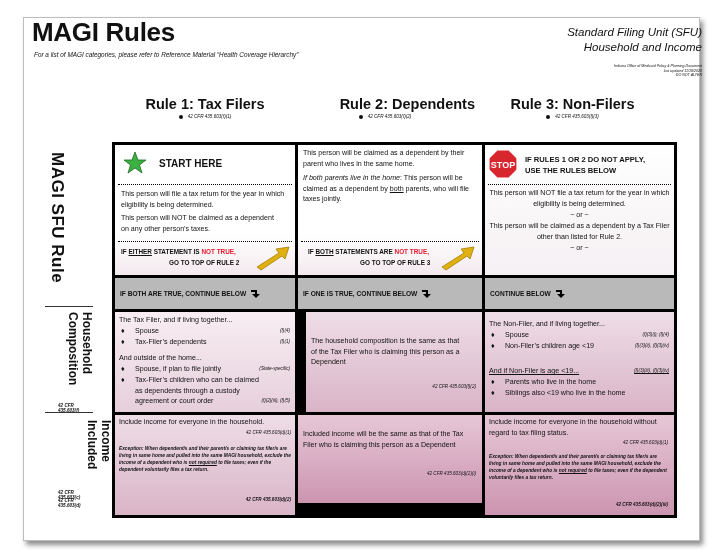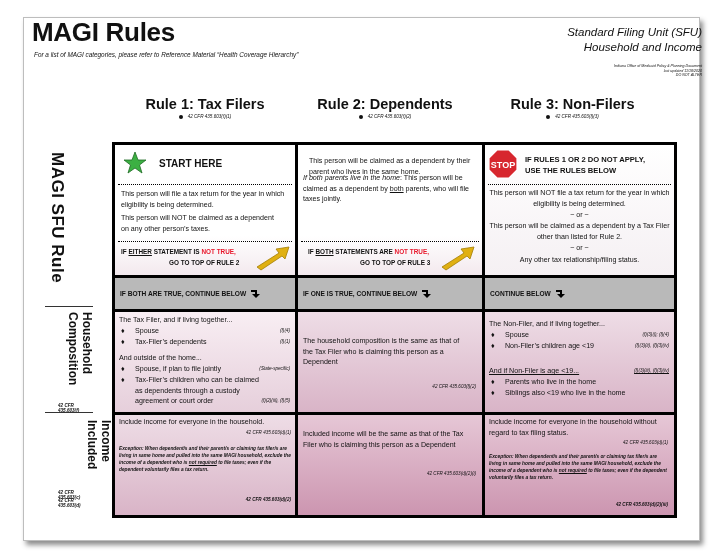--- a/index.html
+++ b/index.html
@@ -49,21 +49,21 @@
   <div>Household and Income</div>
 </div>
 <div class="rt2">
   <div>Indiana Office of Medicaid Policy &amp; Planning Document</div>
   <div>last updated 11/18/2020</div>
   <div>DO NOT ALTER</div>
 </div>
 
 <div class="rulehead" style="left:115px;width:180px;">Rule 1:  Tax Filers</div>
 <div class="rulecite" style="left:115px;width:180px;"><span class="num"></span><span>42 CFR 435.603(f)(1)</span></div>
-<div class="rulehead" style="left:295px;width:180px;">Rule 2:  Dependents</div>
+<div class="rulehead" style="left:295px;width:180px;text-align:right;">Rule 2:  Dependents</div>
 <div class="rulecite" style="left:295px;width:180px;"><span class="num"></span><span>42 CFR 435.603(f)(2)</span></div>
 <div class="rulehead" style="left:480px;width:185px;">Rule 3:  Non-Filers</div>
 <div class="rulecite" style="left:480px;width:185px;"><span class="num"></span><span>42 CFR 435.603(f)(3)</span></div>
 
 <div class="leftlabel" style="top:148px;height:148px;">
   <div class="vert" style="position:absolute;left:24px;top:4px;font-size:17px;letter-spacing:0.5px;">MAGI  SFU Rule</div>
 </div>
 <div class="sideline" style="top:306px;"></div>
 <div class="leftlabel" style="top:310px;height:100px;">
   <div class="vert" style="position:absolute;left:43px;top:2px;font-size:12px;line-height:14px;">
@@ -135,63 +135,62 @@
     <div class="cell c-pink2" style="top:270px;height:100px;">
       <div class="txt" style="position:absolute;left:4px;right:4px;top:2px;">Include income for everyone in the household.</div>
       <div class="sm" style="position:absolute;right:4px;top:15px;">42 CFR 435.603(d)(1)</div>
       <div class="exc" style="position:absolute;left:4px;right:4px;top:30px;"><span>Exception:  When dependent/s and their parent/s or claiming tax filer/s are living in same home and pulled into the same MAGI household, exclude the income of a dependent who is </span><span class="u">not required</span><span> to file taxes; even if the dependent voluntarily files a tax return.</span></div>
       <div class="sm" style="position:absolute;right:4px;top:82px;font-weight:bold;">42 CFR 435.603(d)(2)</div>
     </div>
   </div>
 
   <div class="col" style="left:183px;width:184px;">
     <div class="cell c-top" style="top:0;height:130px;">
-      <div class="txt" style="position:absolute;left:11px;right:5px;top:3px;margin-top:8px;">This person will be claimed as a dependent by their parent who lives in the same home.</div>
+      <div class="txt" style="position:absolute;left:5px;right:5px;top:3px;">This person will be claimed as a dependent by their parent who lives in the same home.</div>
       <div class="txt" style="position:absolute;left:5px;right:5px;top:28px;"><i>If both parents live in the home</i><span>: This person will be claimed as a dependent by </span><span class="u">both</span><span> parents, who will file taxes jointly.</span></div>
       <div class="dotline" style="top:96px;"></div>
       <div style="position:absolute;left:10px;top:103px;font-size:6.4px;font-weight:bold;">
         <span>IF </span><span class="u">BOTH</span><span> STATEMENTS ARE </span><span class="red">NOT TRUE,</span>
       </div>
       <div style="position:absolute;left:62px;top:114px;font-size:6.4px;font-weight:bold;">GO TO TOP OF RULE 3</div>
       <svg style="position:absolute;left:142px;top:100px;" width="36" height="26" viewBox="0 0 36 26">
           <path d="M2 22 L24 8 L21 4 L34 2 L30 14 L27 11 L6 25 Z" fill="#e0b012" stroke="#a37d05" stroke-width="0.8"></path>
         </svg>
     </div>
     <div class="cell c-gray" style="top:133px;height:31px;">
       <span>IF ONE IS TRUE, CONTINUE BELOW</span>
       <svg class="arrow-down" viewBox="0 0 10 8">
           <path d="M0 0 H6 V4 H9 L5 8 L1 4 H4 V2 H0 Z" fill="#000"></path>
         </svg>
     </div>
-    <div class="cell c-pink2" style="top:167px;height:100px;">
+    <div class="cell c-pink2" style="top:167px;height:100px;margin-left:8px;">
       <div class="txt" style="position:absolute;left:5px;right:20px;top:24px;">The household composition is the same as that of the Tax Filer who is claiming this person as a  Dependent</div>
       <div class="sm" style="position:absolute;right:6px;top:72px;">42 CFR 435.603(f)(2)</div>
     </div>
-    <div class="cell c-pink3" style="top:270px;height:100px;">
+    <div class="cell c-pink3" style="top:270px;height:88px;">
       <div class="txt" style="position:absolute;left:5px;right:18px;top:14px;">Included income will be the same as that of the Tax Filer who is claiming this person as a Dependent</div>
       <div class="sm" style="position:absolute;right:6px;top:56px;">42 CFR 435.603(d)(2)(i)</div>
     </div>
   </div>
 
   <div class="col" style="left:370px;width:189px;">
     <div class="cell c-top" style="top:0;height:130px;background:linear-gradient(#ffffff 0%, #f5f0f3 100%);">
       <svg style="position:absolute;left:3px;top:4px;" width="30" height="30" viewBox="0 0 30 30">
           <polygon points="9,1 21,1 29,9 29,21 21,29 9,29 1,21 1,9" fill="#d7262e" stroke="#fff" stroke-width="1.2"></polygon>
           <text x="15" y="19" text-anchor="middle" font-family="Liberation Sans, sans-serif" font-weight="bold" font-size="9" fill="#fff">STOP</text>
         </svg>
       <div style="position:absolute;left:40px;top:9px;font-size:7.6px;font-weight:bold;line-height:11px;">
         <div>IF RULES 1 OR 2 DO NOT APPLY,</div>
         <div>USE THE RULES BELOW</div>
       </div>
       <div class="dotline" style="top:39px;"></div>
       <div class="txt" style="position:absolute;left:4px;right:4px;top:43px;text-align:center;">This person will NOT file a tax return for the year in which eligibility is being determined.</div>
       <div class="txt" style="position:absolute;left:4px;right:4px;top:65px;text-align:center;">~ or ~</div>
       <div class="txt" style="position:absolute;left:4px;right:4px;top:76px;text-align:center;">This person will be claimed as a dependent by a Tax Filer other than listed for Rule 2.</div>
       <div class="txt" style="position:absolute;left:4px;right:4px;top:98px;text-align:center;">~ or ~</div>
-      <div class="txt" style="position:absolute;left:4px;right:4px;top:110px;text-align:center;">Any other tax relationship/filing status.</div>
     </div>
     <div class="cell c-gray" style="top:133px;height:31px;">
       <span>CONTINUE BELOW</span>
       <svg class="arrow-down" viewBox="0 0 10 8">
           <path d="M0 0 H6 V4 H9 L5 8 L1 4 H4 V2 H0 Z" fill="#000"></path>
         </svg>
     </div>
     <div class="cell c-pink2" style="top:167px;height:100px;">
       <div class="txt" style="position:absolute;left:4px;right:2px;top:7px;">The Non-Filer, and if living together...</div>
       <div class="txt bul" style="position:absolute;left:4px;right:2px;top:18px;">

